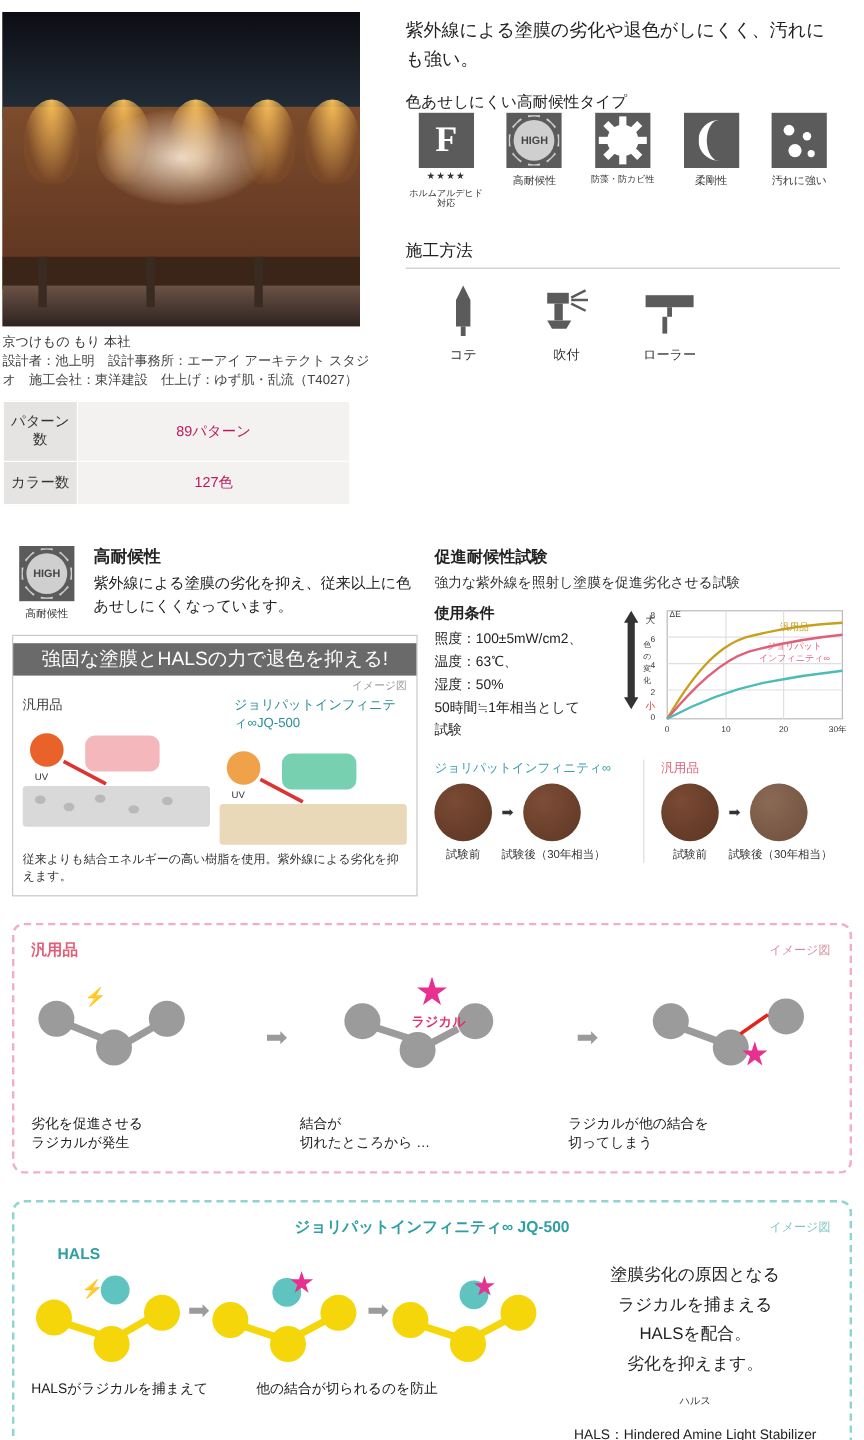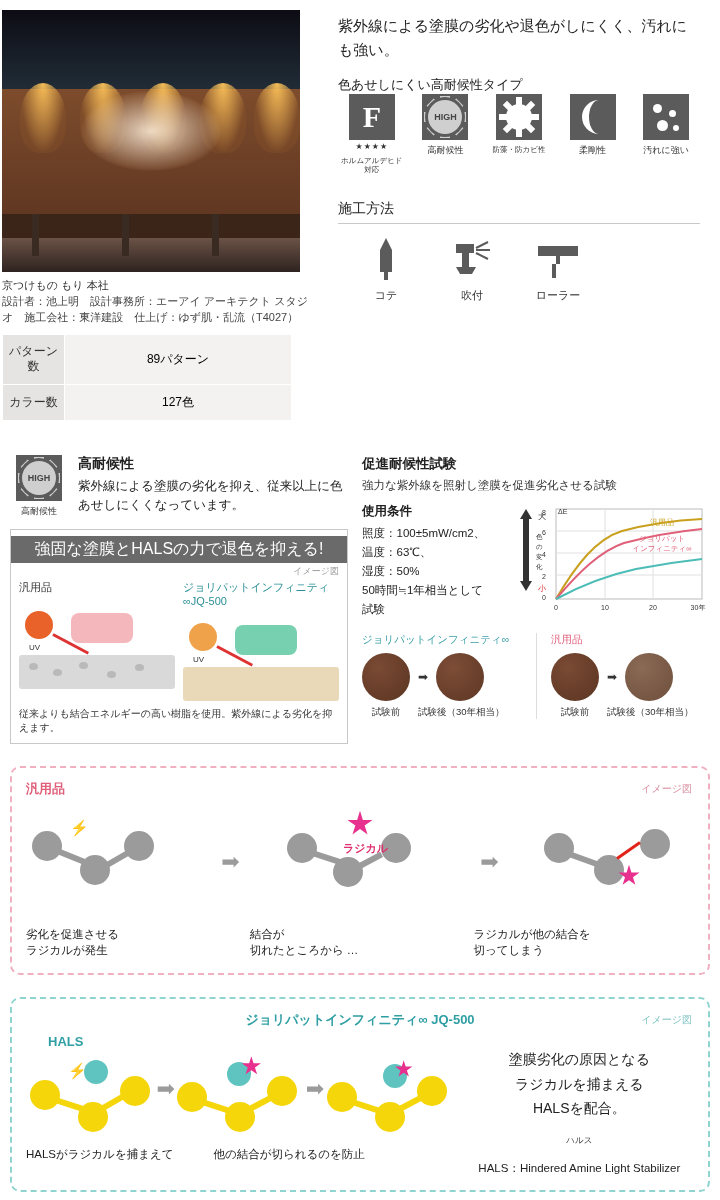--- a/index.html
+++ b/index.html
@@ -62,21 +62,21 @@
     margin-top: 8px; border-collapse: collapse; width: 290px;
     font-size: 12px;
   }
   table.spec td {
     border: 1px solid #ffffff; padding: 9px 6px; text-align: center;
   }
   table.spec td.h {
     background: #e5e4e2; width: 62px; text-align: center; color: #333;
     line-height: 1.3;
   }
-  table.spec td.v { background: #f3f2f0; color: #000000; }
+  table.spec td.v { background: #f3f2f0; color: #be185d; }
 
   .lead {
     font-size: 15px; line-height: 1.6; color: #222; margin: 4px 0 0 0;
   }
   .lead2 { font-size: 13px; color: #222; margin-top: 14px; }
 
   .sec-title {
     font-size: 14px; color: #222; border-bottom: 1px solid #c9c9c9;
     padding-bottom: 5px; margin-top: 26px; margin-bottom: 12px;
   }
@@ -142,21 +142,21 @@
     position: relative; background: #fff;
   }
   .diagram-bar {
     background: #6a6a6a; color: #fff; font-size: 16px; text-align: center;
     padding: 3px 0; margin: 0 -8px 0 -8px;
   }
   .img-tag { font-size: 9px; color: #9a9a9a; text-align: right; margin-top: 2px; }
   .panes { display: flex; gap: 8px; margin-top: 2px; }
   .pane { width: 50%; position: relative; }
   .pane-title { font-size: 11px; color: #333; margin-bottom: 2px; }
-  .pane-title.blue { color: #2a8f96; }
+  .pane-title.blue { color: #2a8f96; margin-left: 12px; }
   .pane-art { height: 92px; position: relative; }
   .sun {
     position: absolute; left: 6px; top: 14px; width: 28px; height: 28px;
     background: #f0a24a; border-radius: 50%;
   }
   .sun.red { background: #e8622a; }
   .uv-label { position: absolute; left: 10px; top: 46px; font-size: 8px; color: #333; }
   .arrow-red {
     position: absolute; left: 34px; top: 36px; width: 40px; height: 3px;
     background: #d33; transform: rotate(28deg); transform-origin: left center;
@@ -603,19 +603,20 @@
         <div class="hals-caps">
           <div>HALSがラジカルを捕まえて</div>
           <div>他の結合が切られるのを防止</div>
         </div>
       </div>
 
       <div class="hals-right">
         <p>塗膜劣化の原因となる</p>
         <p>ラジカルを捕まえる</p>
         <p>HALSを配合。</p>
+        <p>劣化を抑えます。</p>
         <div class="hals-note-kana">ハルス</div>
         <div class="hals-note">HALS：Hindered Amine Light Stabilizer</div>
       </div>
     </div>
   </div>
 
 </div>
 
 </body></html>

